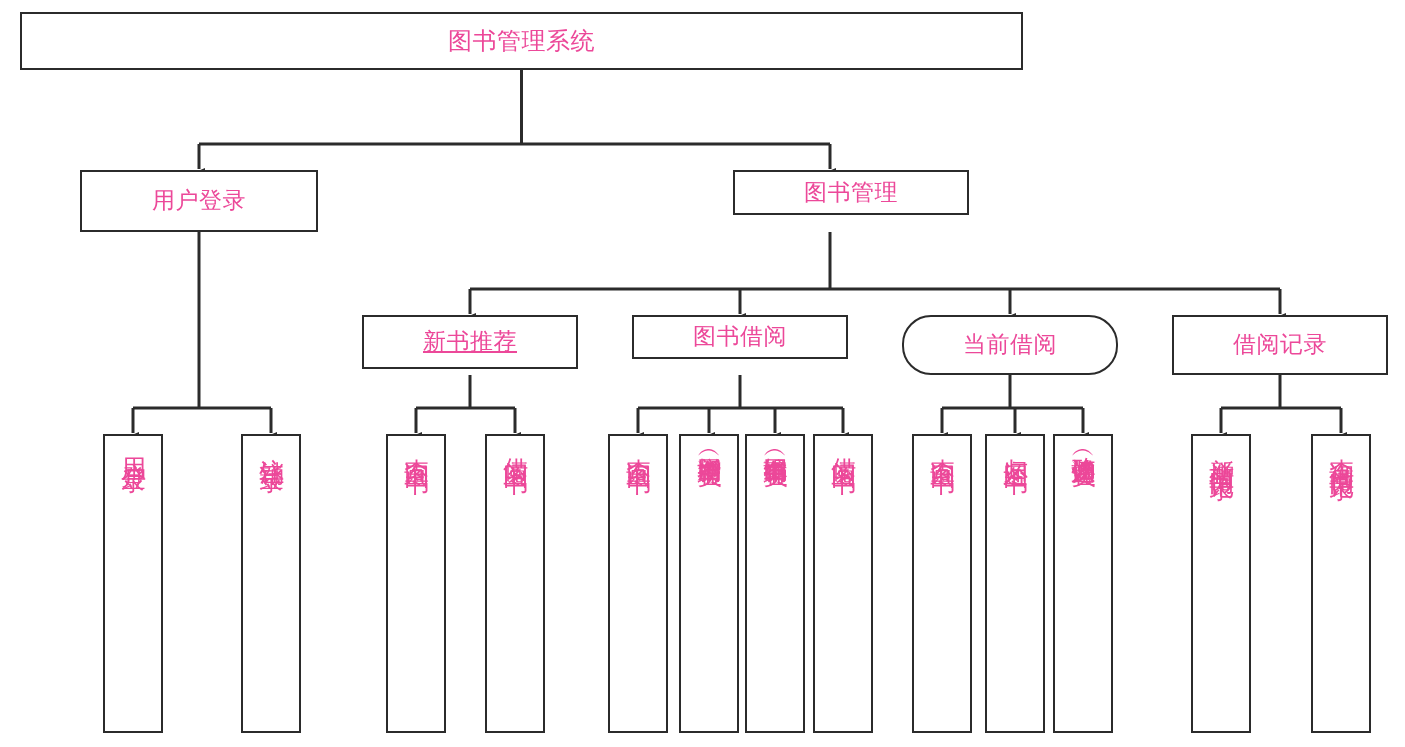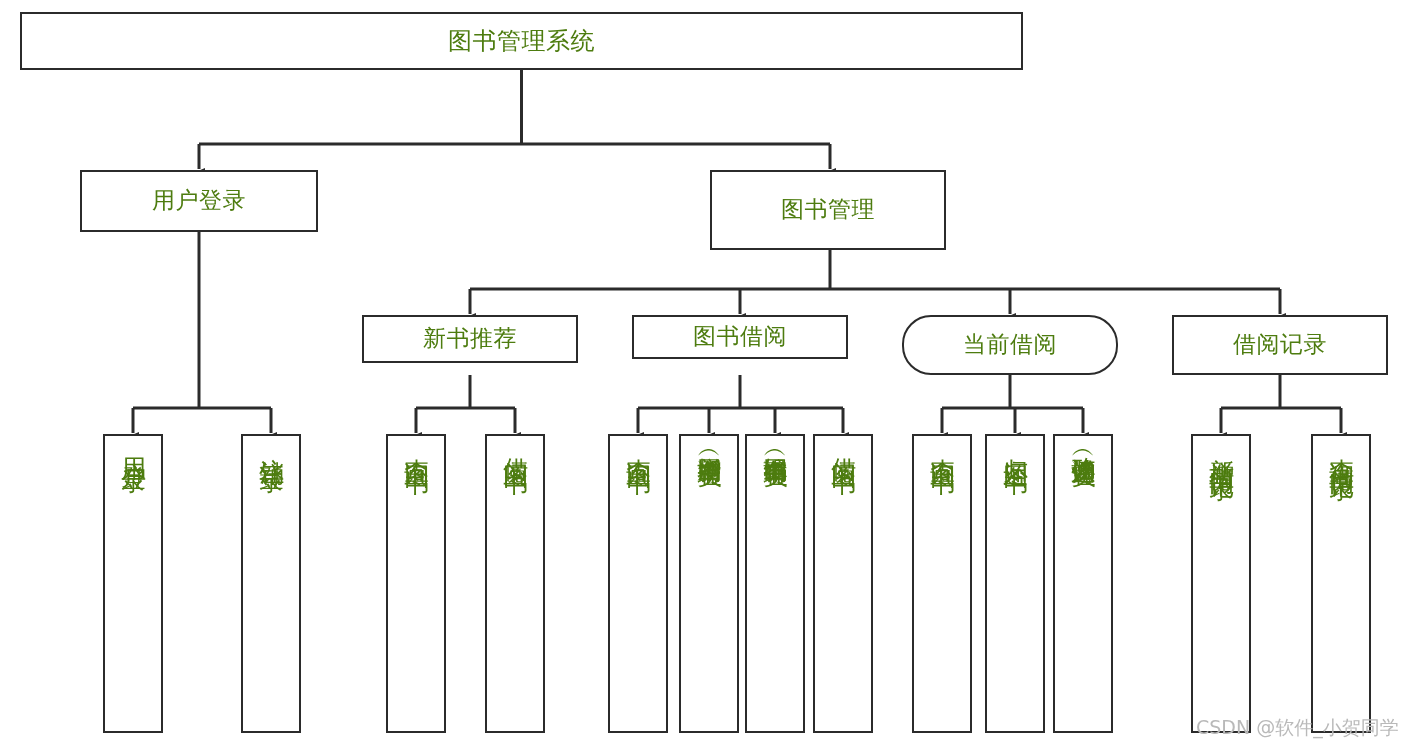--- a/index.html
+++ b/index.html
@@ -27,21 +27,21 @@
     pointer-events: none;
   }
   .node {
     position: absolute;
     box-sizing: border-box;
     background: #ffffff;
     border: 2px solid #2b2b2b;
     display: flex;
     align-items: center;
     justify-content: center;
-    color: #4d7c0f;
+    color: #ec4899;
   }
   .node .label {
     display: block;
     text-align: center;
     line-height: 1.18;
     white-space: nowrap;
   }
   
   .node.horiz .label {
     font-size: 23px;
@@ -122,24 +122,24 @@
         <path d="M1341,408 L1341,433" marker-end="url(#arrow)"></path>
       </g>
   </svg>
   <div id="nodes">
       <div class="node horiz root" style="left: 20px; top: 12px; width: 1003px; height: 58px;">
         <span class="label">图书管理系统</span>
       </div>
       <div class="node horiz" style="left: 80px; top: 170px; width: 238px; height: 62px;">
         <span class="label">用户登录</span>
       </div>
-      <div class="node horiz" style="left: 710px; top: 170px; width: 236px; height: 80px;">
+      <div class="node horiz" style="left: 733px; top: 170px; width: 236px; height: 45px;">
         <span class="label">图书管理</span>
       </div>
-      <div class="node horiz" style="left: 362px; top: 315px; width: 216px; height: 48px;">
+      <div class="node horiz" style="left: 362px; top: 315px; width: 216px; height: 54px; text-decoration: underline;">
         <span class="label">新书推荐</span>
       </div>
       <div class="node horiz" style="left: 632px; top: 315px; width: 216px; height: 44px;">
         <span class="label">图书借阅</span>
       </div>
       <div class="node horiz" style="left: 902px; top: 315px; width: 216px; height: 60px; border-radius: 29px;">
         <span class="label">当前借阅</span>
       </div>
       <div class="node horiz" style="left: 1172px; top: 315px; width: 216px; height: 60px;">
         <span class="label">借阅记录</span>
@@ -177,14 +177,13 @@
       <div class="node leaf long" style="left: 1053px; top: 434px; width: 60px; height: 299px;">
         <span class="label">确认归还（管理员）</span>
       </div>
       <div class="node leaf" style="left: 1191px; top: 434px; width: 60px; height: 299px;">
         <span class="label">新增借阅记录</span>
       </div>
       <div class="node leaf" style="left: 1311px; top: 434px; width: 60px; height: 299px;">
         <span class="label">查询借阅记录</span>
       </div>
     </div>
-  <div class="watermark" style="left: 1196px; top: 715px;">CSDN @软件_小贺同学</div>
 </div>
 
 </body></html>

